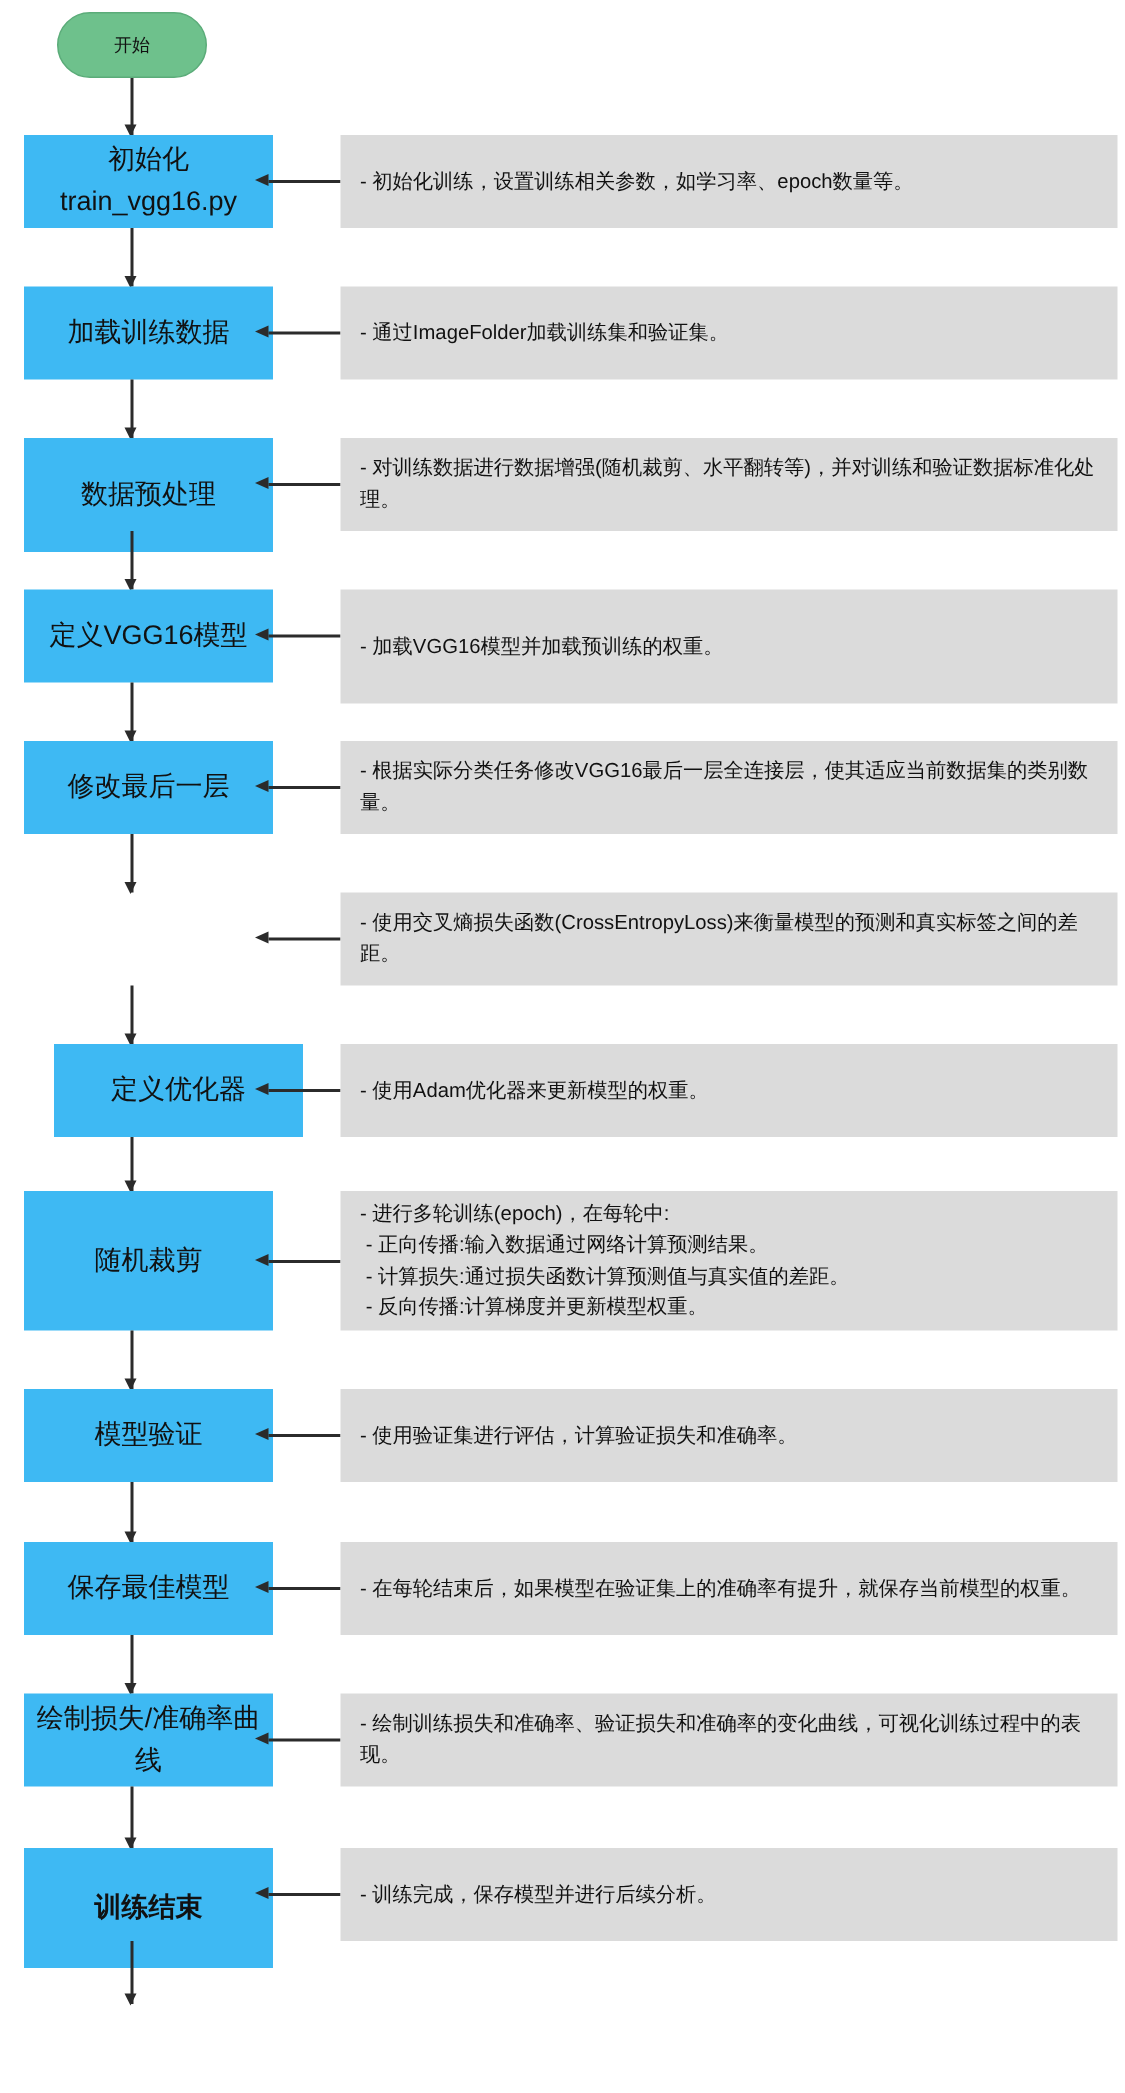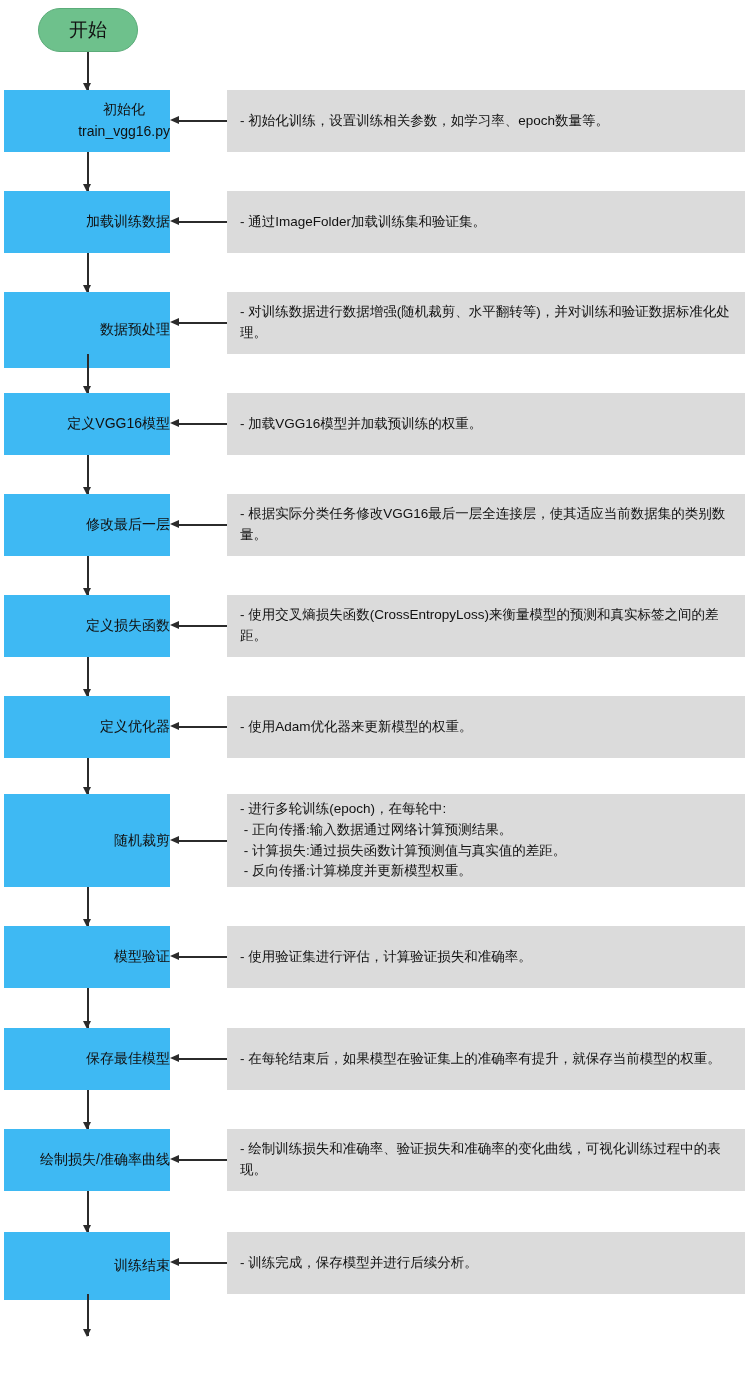--- a/index.html
+++ b/index.html
@@ -27,34 +27,34 @@
   }
   .terminal{
     position:absolute;
     left:38px;
     width:100px;
     height:44px;
     border-radius:22px;
     display:flex;
     align-items:center;
     justify-content:center;
-    font-size:19px;
+    font-size:12px;
   }
   .terminal.start{background:var(--start-fill);border:1px solid var(--start-border);}
   .terminal.end{background:var(--end-fill);border:1px solid var(--end-border);}
   .step{
     position:absolute;
-    left:4px;
+    left:16px;
     width:166px;
     background:var(--node-fill);
     display:flex;
     align-items:center;
-    justify-content:flex-end;
+    justify-content:center;
     text-align:center;
-    font-size:14px;
+    font-size:18px;
     line-height:1.55;
   }
   .step span, .note span, .terminal span{white-space:pre-wrap;}
   .note{
     position:absolute;
     left:227px;
     width:518px;
     background:var(--note-fill);
     display:flex;
     align-items:center;
@@ -129,44 +129,41 @@
   <div class="harrow" style="top:322px;"></div>
   <div class="note" style="top:292px;height:62px;">
     <span>- 对训练数据进行数据增强(随机裁剪、水平翻转等)，并对训练和验证数据标准化处理。</span>
   </div>
   <div class="varrow" style="top:354px;height:39px;"></div>
 
   <div class="step" style="top:393px;height:62px;">
     <span>定义VGG16模型</span>
   </div>
   <div class="harrow" style="top:423px;"></div>
-  <div class="note" style="top:393px;height:62px;">
+  <div class="note" style="top:393px;height:76px;">
     <span>- 加载VGG16模型并加载预训练的权重。</span>
   </div>
   <div class="varrow" style="top:455px;height:39px;"></div>
 
   <div class="step" style="top:494px;height:62px;">
     <span>修改最后一层</span>
   </div>
   <div class="harrow" style="top:524px;"></div>
   <div class="note" style="top:494px;height:62px;">
     <span>- 根据实际分类任务修改VGG16最后一层全连接层，使其适应当前数据集的类别数量。</span>
   </div>
   <div class="varrow" style="top:556px;height:39px;"></div>
 
-  <div class="step" style="top:595px;height:62px;">
-    <span>定义损失函数</span>
-  </div>
   <div class="harrow" style="top:625px;"></div>
   <div class="note" style="top:595px;height:62px;">
     <span>- 使用交叉熵损失函数(CrossEntropyLoss)来衡量模型的预测和真实标签之间的差距。</span>
   </div>
   <div class="varrow" style="top:657px;height:39px;"></div>
 
-  <div class="step" style="top:696px;height:62px;">
+  <div class="step" style="top:696px;height:62px;margin-left:20px;">
     <span>定义优化器</span>
   </div>
   <div class="harrow" style="top:726px;"></div>
   <div class="note" style="top:696px;height:62px;">
     <span>- 使用Adam优化器来更新模型的权重。</span>
   </div>
   <div class="varrow" style="top:758px;height:36px;"></div>
 
   <div class="step" style="top:794px;height:93px;">
     <span>随机裁剪</span>
@@ -200,21 +197,21 @@
 
   <div class="step" style="top:1129px;height:62px;">
     <span>绘制损失/准确率曲线</span>
   </div>
   <div class="harrow" style="top:1159px;"></div>
   <div class="note" style="top:1129px;height:62px;">
     <span>- 绘制训练损失和准确率、验证损失和准确率的变化曲线，可视化训练过程中的表现。</span>
   </div>
   <div class="varrow" style="top:1191px;height:41px;"></div>
 
-  <div class="step" style="top:1232px;height:68px;">
+  <div class="step" style="top:1232px;height:80px;font-weight:bold;">
     <span>训练结束</span>
   </div>
   <div class="harrow" style="top:1262px;"></div>
   <div class="note" style="top:1232px;height:62px;">
     <span>- 训练完成，保存模型并进行后续分析。</span>
   </div>
   <div class="varrow" style="top:1294px;height:42px;"></div>
 
 
 </div>

